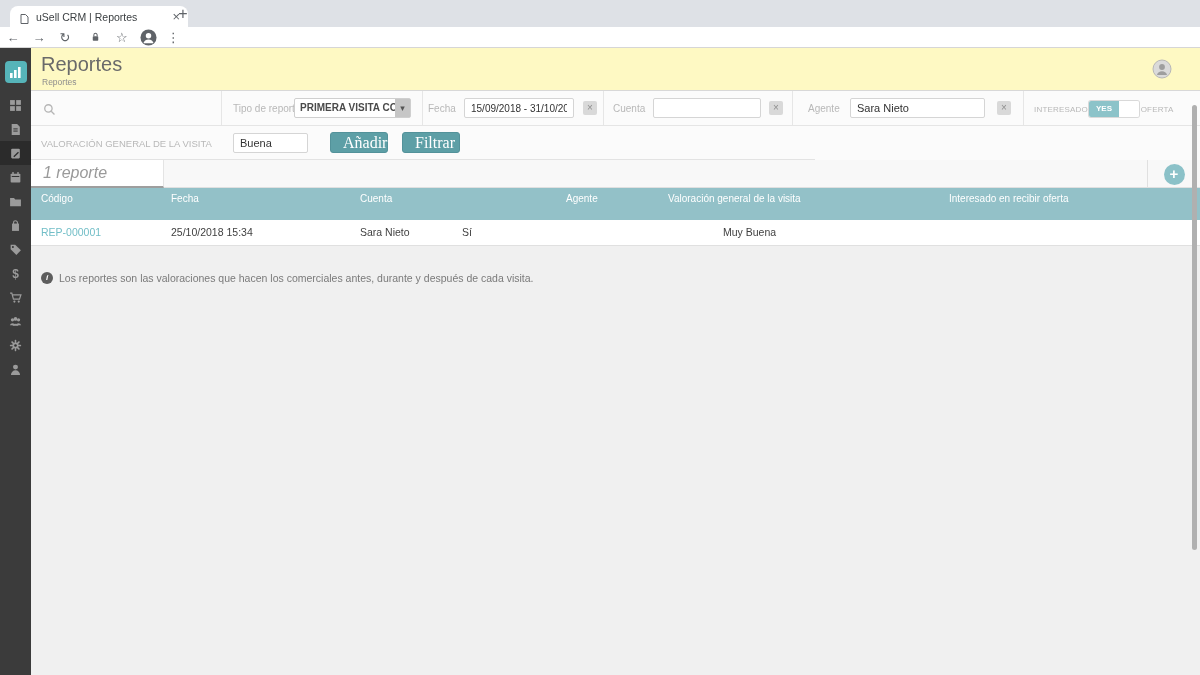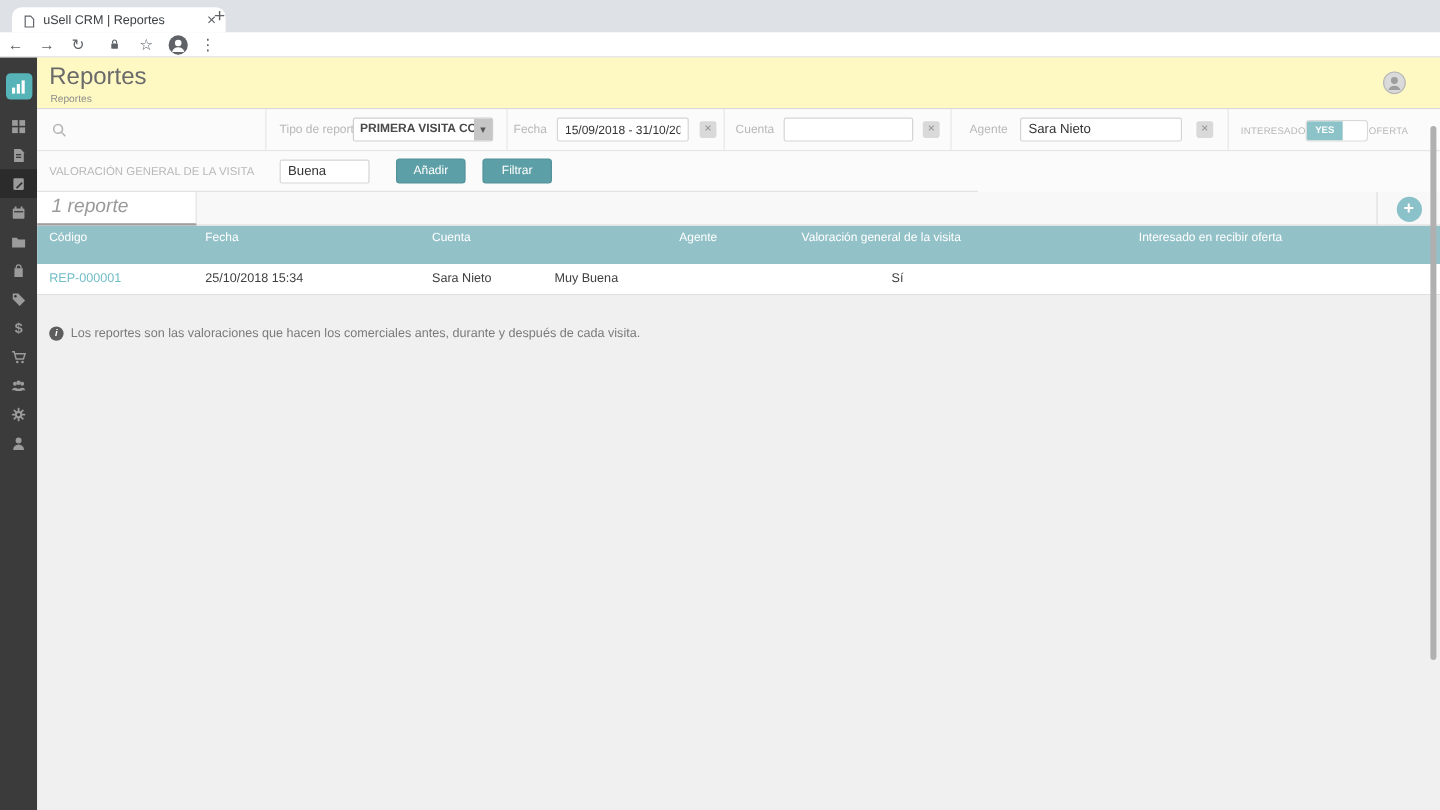--- a/index.html
+++ b/index.html
@@ -61,21 +61,21 @@
   .toggle { position:absolute; left:1058px; top:10px; width:50px; height:16px; border-radius:2px; display:flex;
             overflow:hidden; cursor:pointer; box-shadow:0 0 0 1px #d9d9d9; }
   .toggle-on { width:30px; background:var(--toggle,#8cc3c9); color:#fff; font-size:8px; font-weight:bold;
                text-align:center; line-height:16px; }
   .toggle-knob { flex:1; background:#fff; }
 
   
   .frow2 { height:34px; background:#fbfbfb; position:relative; }
   .frow2::after { content:""; position:absolute; left:0; bottom:0; width:784px; height:1px; background:#e3e3e3; }
   .btn { position:absolute; top:6px; height:21px; background:var(--accent,#5d9fa6); color:#fff; border:1px solid #53929a;
-         border-radius:3px; font-size:10px; font-family:Liberation Sans, sans-serif; cursor:pointer; padding:0 12px; }
+         border-radius:3px; font-size:16px; font-family:Liberation Serif, serif; cursor:pointer; padding:0 12px; }
 
   
   .rtabs { height:28px; background:#f8f8f8; border-bottom:1px solid #e0e0e0; position:relative; }
   .rtab { position:absolute; left:0; top:0; width:133px; height:28px; background:#fff; border-right:1px solid #e4e4e4;
           border-bottom:2px solid #9e9e9e; font-size:16px; font-style:italic; color:#9a9a9a;
           display:flex; align-items:center; padding-left:12px; }
   .addwrap { position:absolute; right:0; top:0; width:53px; height:28px; border-left:1px solid #e0e0e0;
              display:flex; align-items:center; justify-content:center; }
   .addbtn { width:21px; height:21px; border-radius:50%; background:#8bc1c8; color:#fff; font-size:15px;
             font-weight:bold; text-align:center; line-height:20px; cursor:pointer; }
@@ -304,22 +304,22 @@
         <div class="th" style="width: 206px;">Cuenta</div>
         <div class="th" style="width: 102px;">Agente</div>
         <div class="th" style="width: 281px;">Valoración general de la visita</div>
         <div class="th" style="width: 261px;">Interesado en recibir oferta</div>
       </div>
     <div id="tbody">
         <div class="trow">
           <div class="td link" style="width: 130px;">REP-000001</div>
           <div class="td" style="width: 189px;">25/10/2018 15:34</div>
           <div class="td" style="width: 102px;">Sara Nieto</div>
+          <div class="td" style="width: 261px;">Sí</div>
           <div class="td" style="width: 281px;">Muy Buena</div>
-          <div class="td" style="width: 261px;">Sí</div>
         </div>
       </div>
 
     <div class="inforow">
       <span class="info-ic">i</span>
       <span class="info-text">Los reportes son las valoraciones que hacen los comerciales antes, durante y después de cada visita.</span>
     </div>
 
   </div>
 </div>

